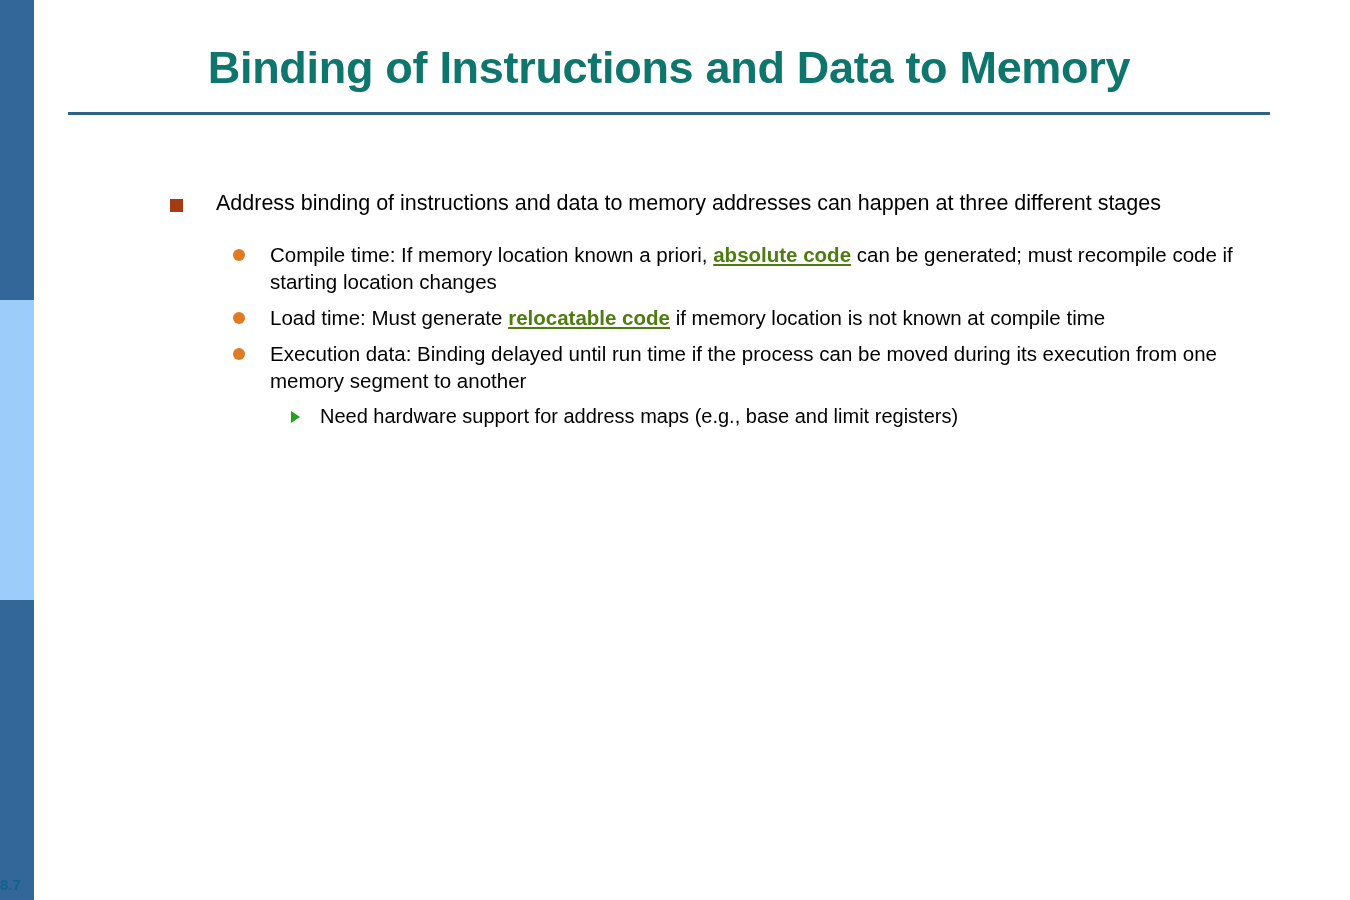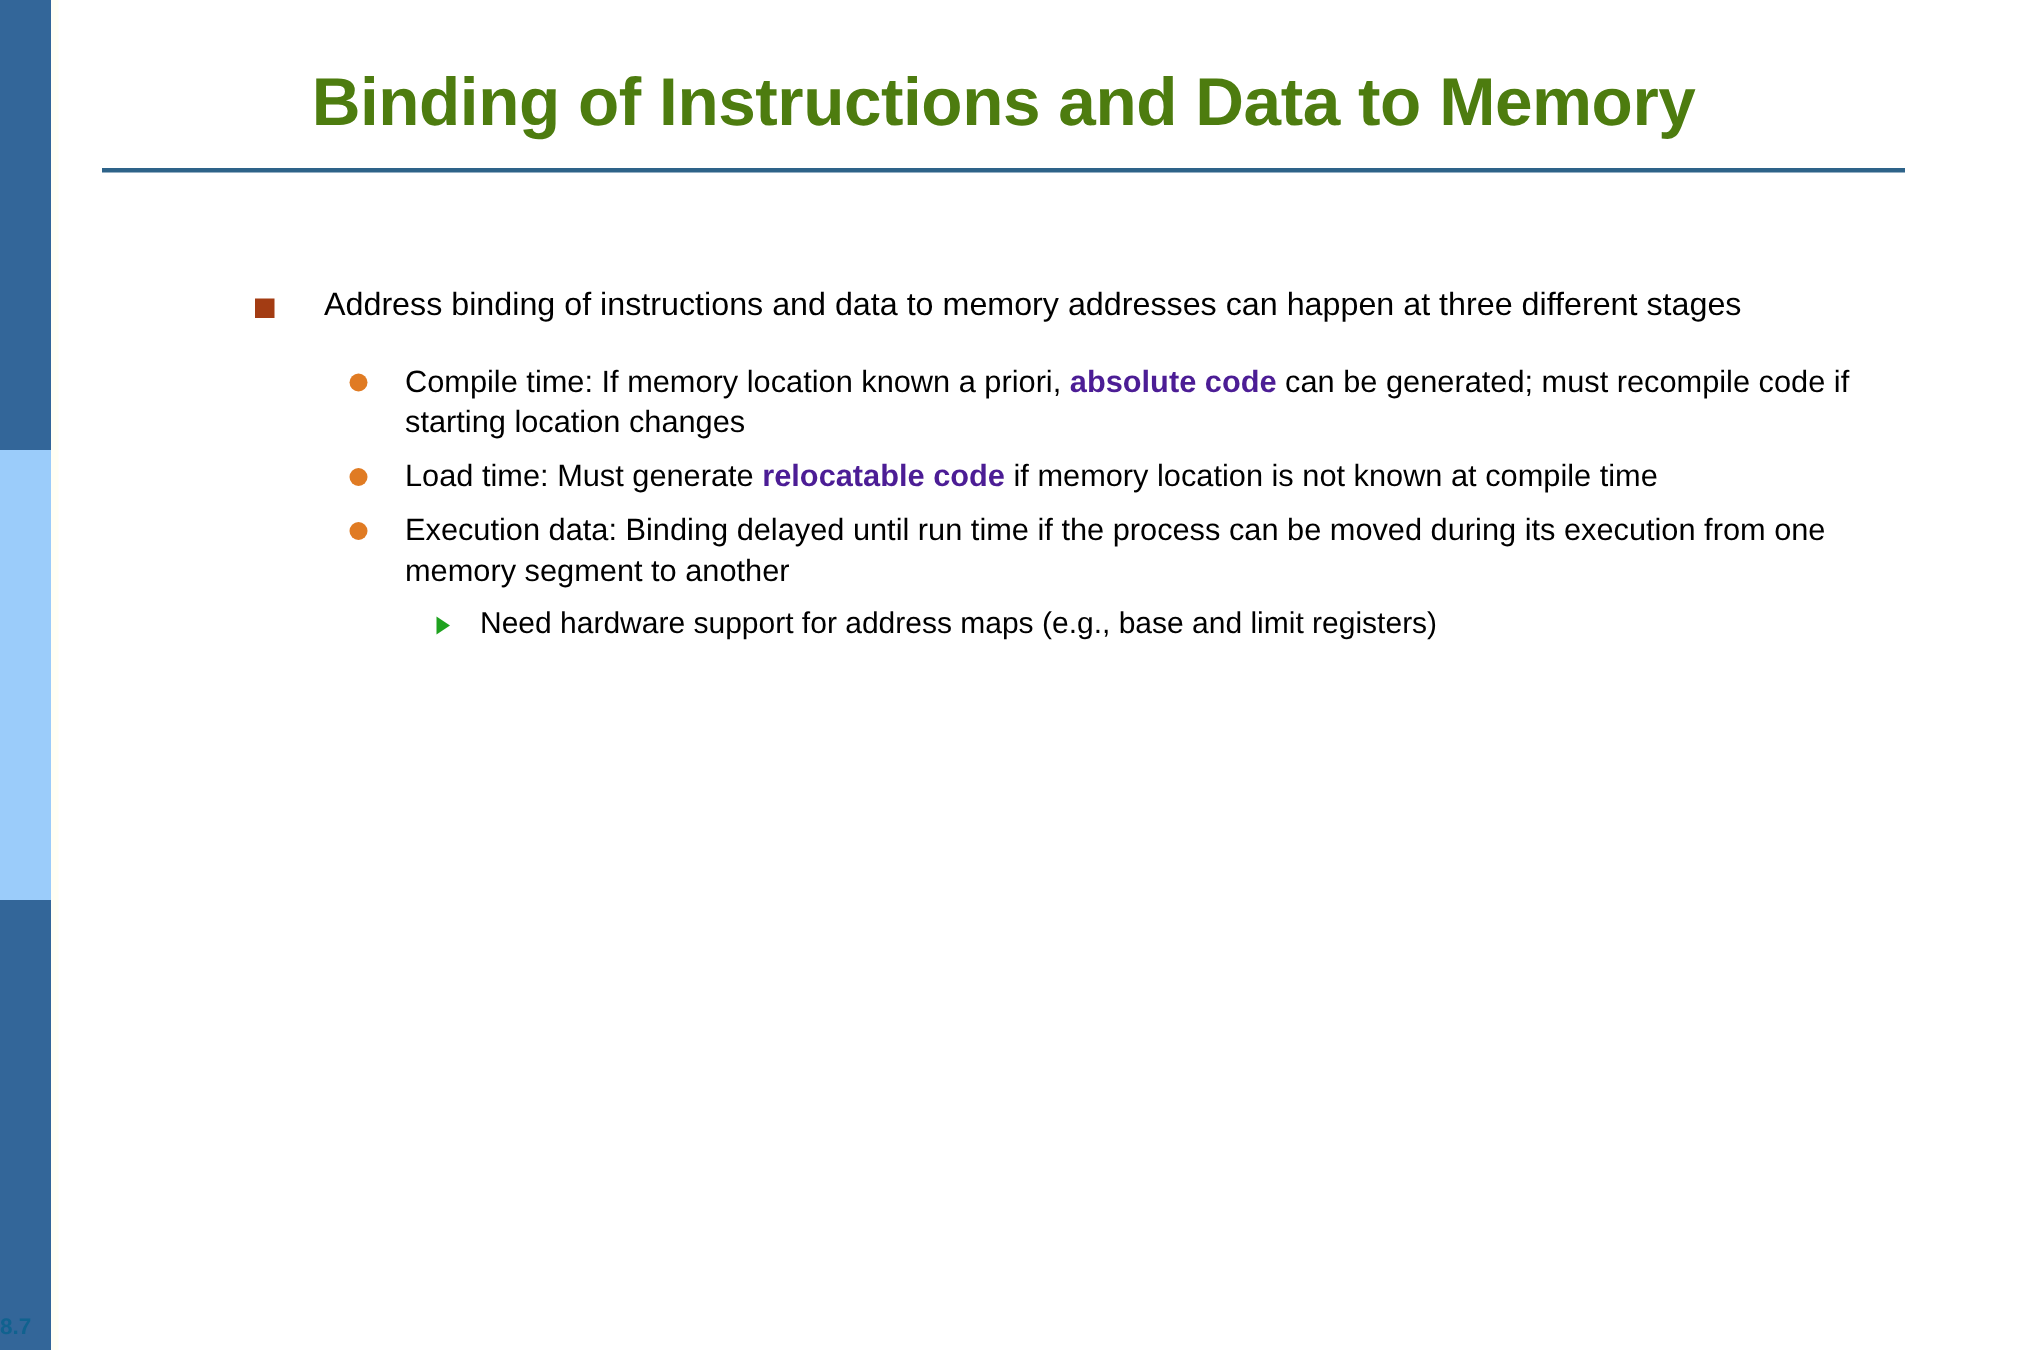--- a/index.html
+++ b/index.html
@@ -54,21 +54,21 @@
     position: absolute;
     left: 68px;
     top: 44px;
     width: 1202px;
   }
   .slide-title {
     margin: 0;
     text-align: center;
     font-size: 45px;
     font-weight: bold;
-    color: #4d7c0f;
+    color: #0f766e;
     letter-spacing: -0.3px;
     line-height: 1.08;
     white-space: nowrap;
   }
   .title-rule {
     position: absolute;
     left: 68px;
     top: 112px;
     width: 1202px;
     height: 3px;
@@ -148,21 +148,21 @@
     height: 0;
     border-top: 6px solid transparent;
     border-bottom: 6px solid transparent;
     border-left: 9px solid #1FA21F;
   }
 
   .spacer-sm { height: 14px; }
 
   
   .b       { font-weight: normal; }
-  .hl-blue { color: #4c1d95; font-weight: bold; }
+  .hl-blue { color: #4d7c0f; font-weight: bold; text-decoration: underline; }
 
   
   .page-number {
     position: absolute;
     left: 0;
     top: 876px;
     width: 1350px;
     font-size: 15px;
     font-weight: bold;
     color: #10628F;

